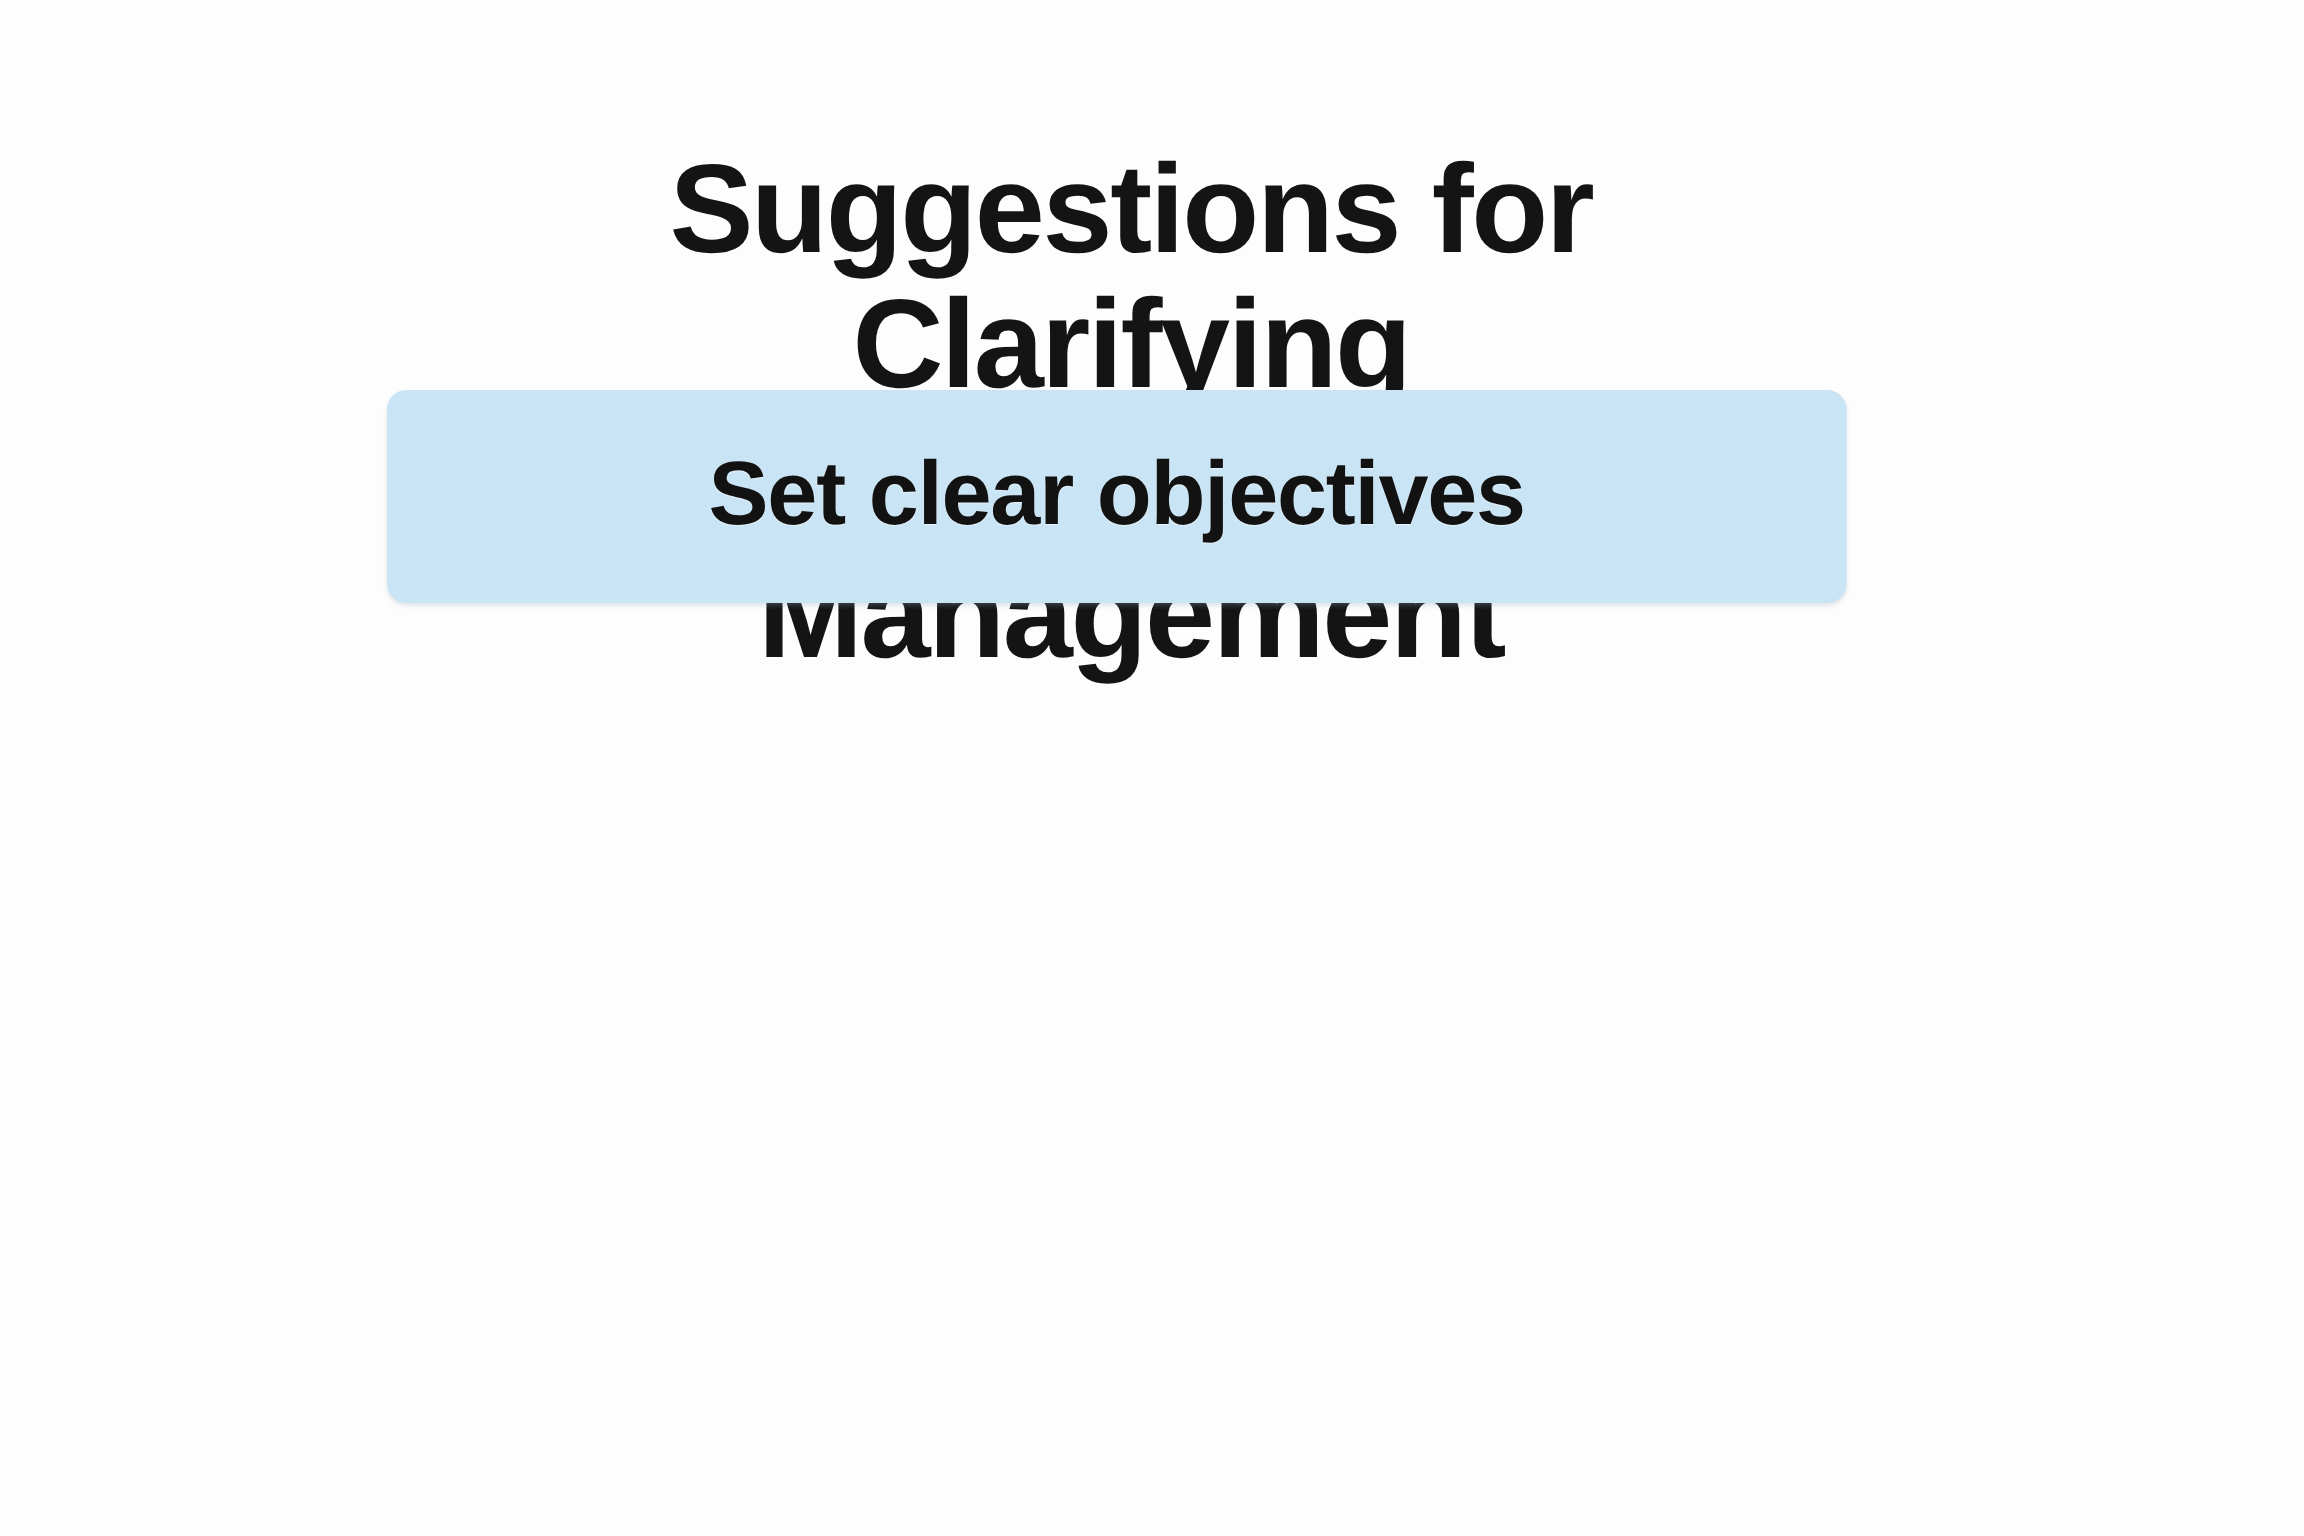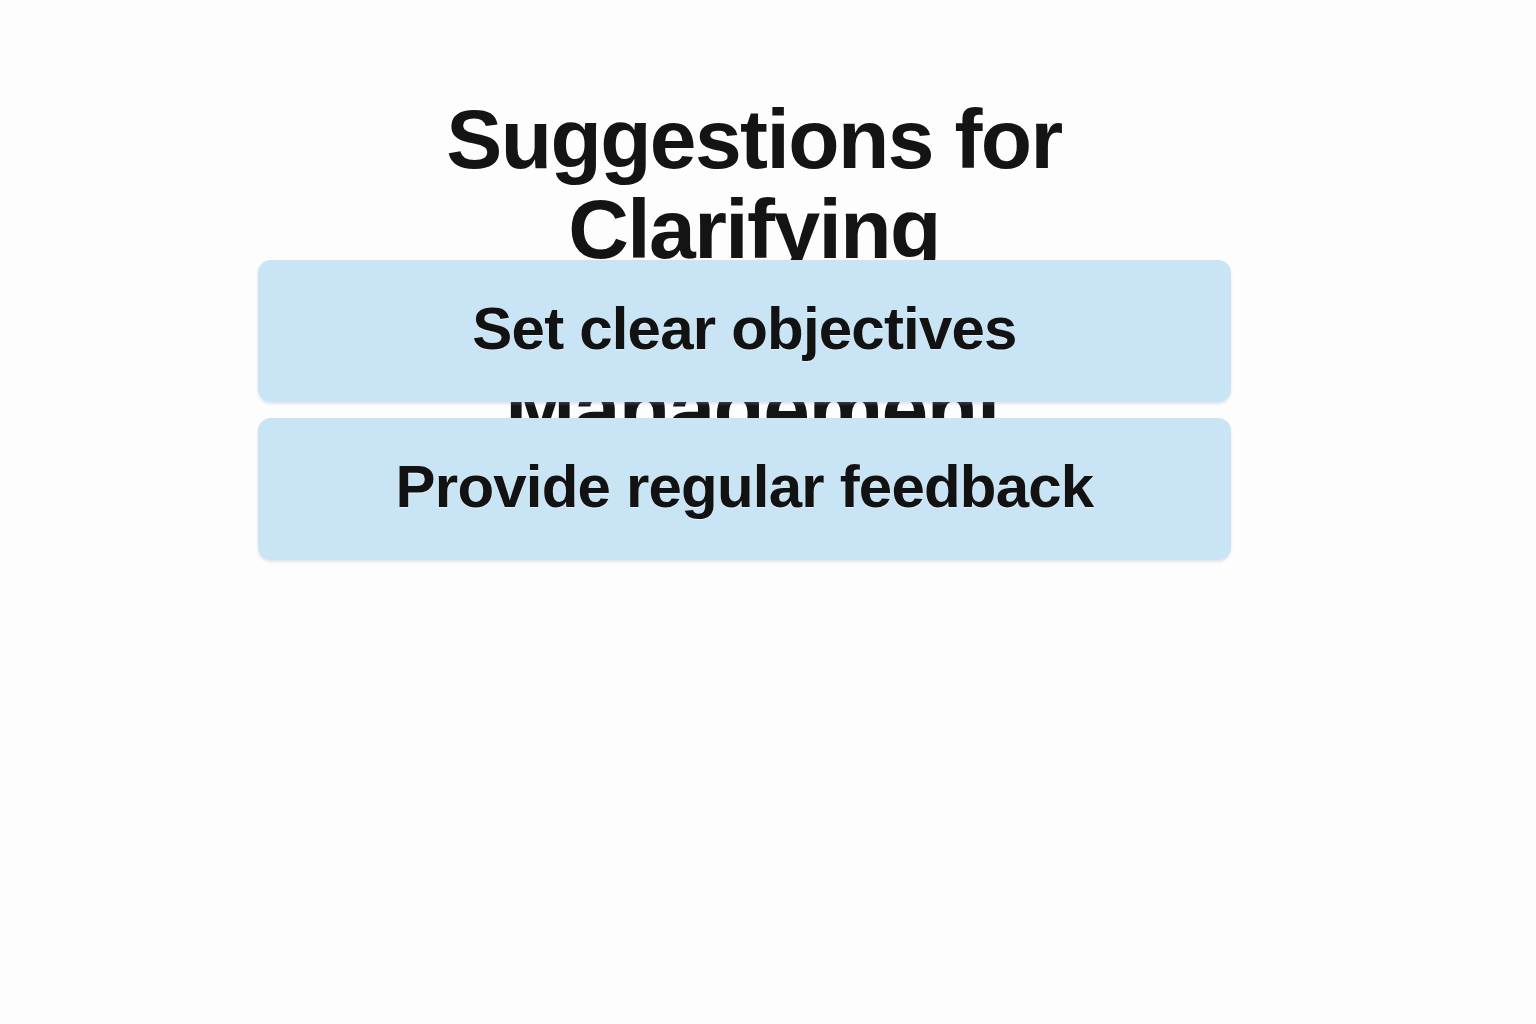--- a/index.html
+++ b/index.html
@@ -33,21 +33,21 @@
     white-space: pre-line;
     font-stretch: condensed;
   }
   .card-list {
     position: absolute;
     left: 258px;
     top: 260px;
     width: 973px;
     display: flex;
     flex-direction: column;
-    gap: 16px;
+    gap: 56px;
   }
   .card {
     height: 142px;
     box-sizing: border-box;
     background: #c9e4f5;
     border-radius: 13px;
     display: flex;
     align-items: center;
     justify-content: center;
     box-shadow: 0 2px 3px rgba(150, 170, 185, 0.28);
@@ -71,20 +71,17 @@
 
   <h1 class="title">Suggestions for Clarifying
 Performance Management</h1>
 
   <div class="card-list">
 
     <div class="card">
       <span class="card-label">Set clear objectives</span>
     </div>
 
-    <div class="card">
-      <span class="card-label">Provide regular feedback</span>
-    </div>
 
 
 
   </div>
 </div>
 
 </body></html>

